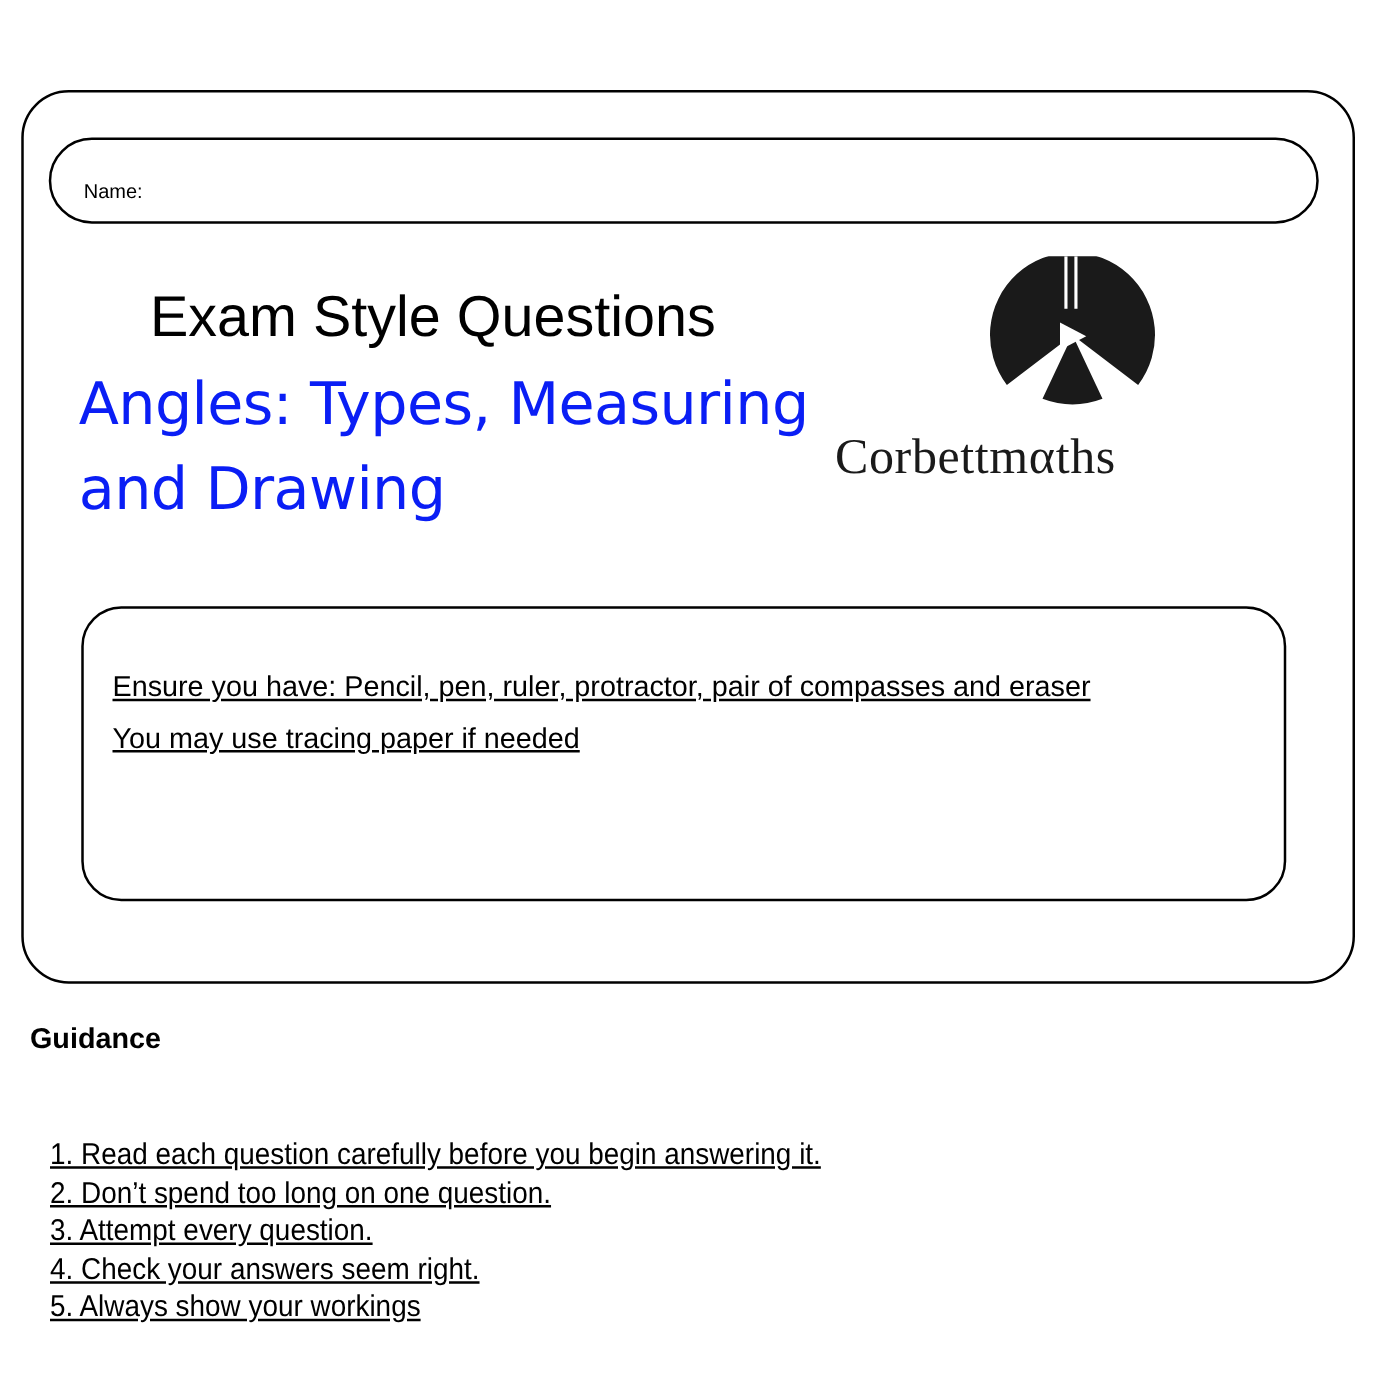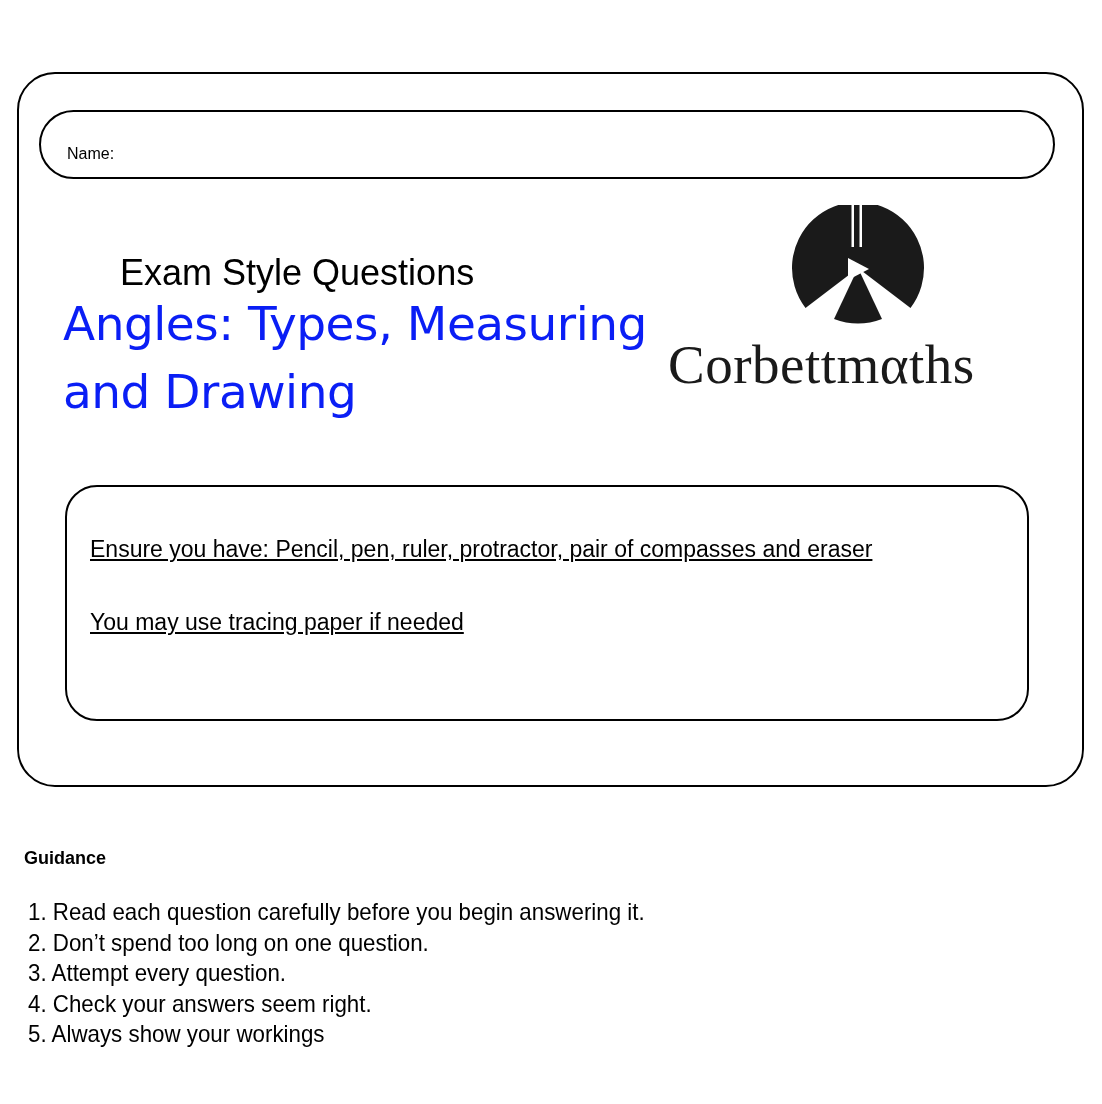--- a/index.html
+++ b/index.html
@@ -38,22 +38,22 @@
     .name-label {
       position: absolute;
       left: 67px;
       top: 140px;
       font-size: 16px;
       line-height: 28px;
     }
     .subtitle {
       position: absolute;
       left: 120px;
-      top: 252px;
-      font-size: 36px;
+      top: 232px;
+      font-size: 46px;
       line-height: 42px;
       letter-spacing: 0px;
     }
     .title {
       position: absolute;
       left: 63px;
       top: 290px;
       width: 620px;
       font-family: "DejaVu Sans", sans-serif;
       font-size: 47px;
@@ -67,21 +67,21 @@
       left: 780px;
       top: 205px;
       width: 160px;
       height: 130px;
     }
     .wordmark {
       position: absolute;
       left: 668px;
       top: 330px;
       font-family: "Liberation Serif", serif;
-      font-size: 55px;
+      font-size: 40px;
       line-height: 70px;
       color: #1a1a1a;
       letter-spacing: 0.5px;
       white-space: nowrap;
     }
     .inner-box {
       position: absolute;
       left: 65px;
       top: 485px;
       width: 964px;
@@ -92,36 +92,37 @@
     }
     .req-line {
       position: absolute;
       left: 90px;
       font-size: 23px;
       line-height: 28px;
       white-space: nowrap;
       text-decoration: underline;
     }
     .req-1 { top: 535px; }
-    .req-2 { top: 608px; }
+    .req-2 { top: 576px; }
     .guidance-title {
       position: absolute;
       left: 24px;
-      top: 844px;
-      font-size: 18px;
+      top: 816px;
+      font-size: 23px;
       font-weight: bold;
       line-height: 28px;
     }
     .guidance-list {
       position: absolute;
       left: 24px;
       top: 893px;
-      margin: 4px;
+      margin: 16px;
       padding: 0;
       list-style: none;
+      text-decoration: underline;
     }
     .guidance-list li {
       font-size: 24px;
       line-height: 30.5px;
       white-space: nowrap;
       transform-origin: left center;
       transform: scaleX(0.93);
     }
   </style>
 </head>

